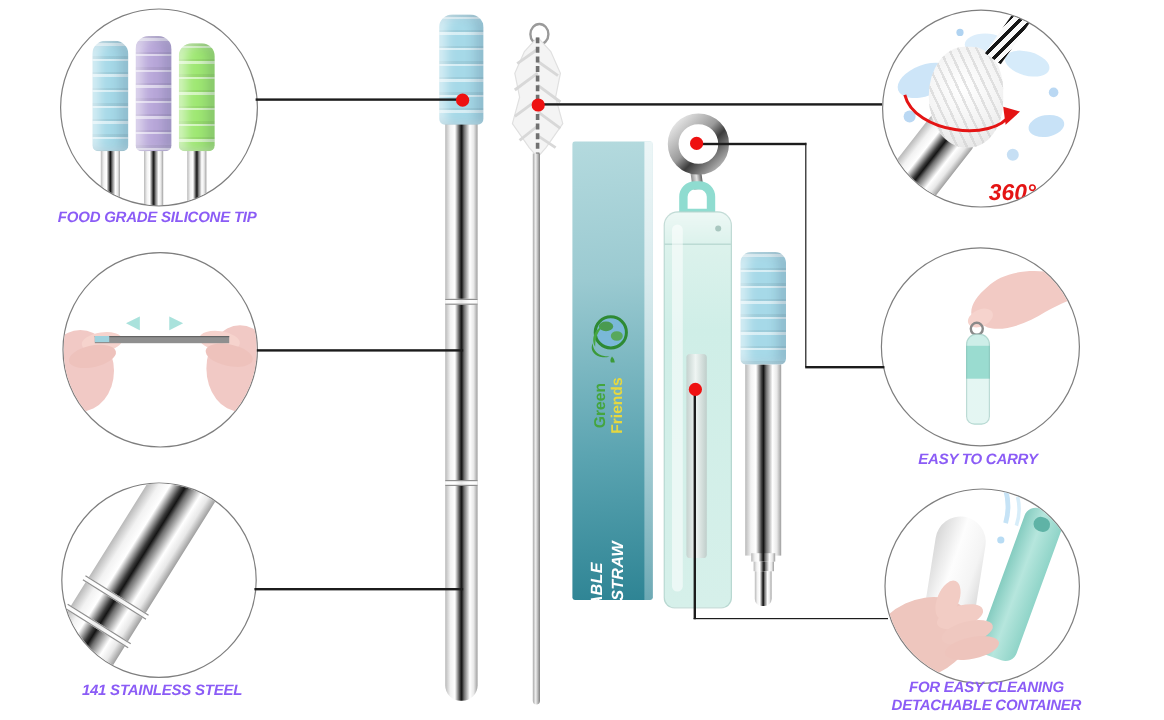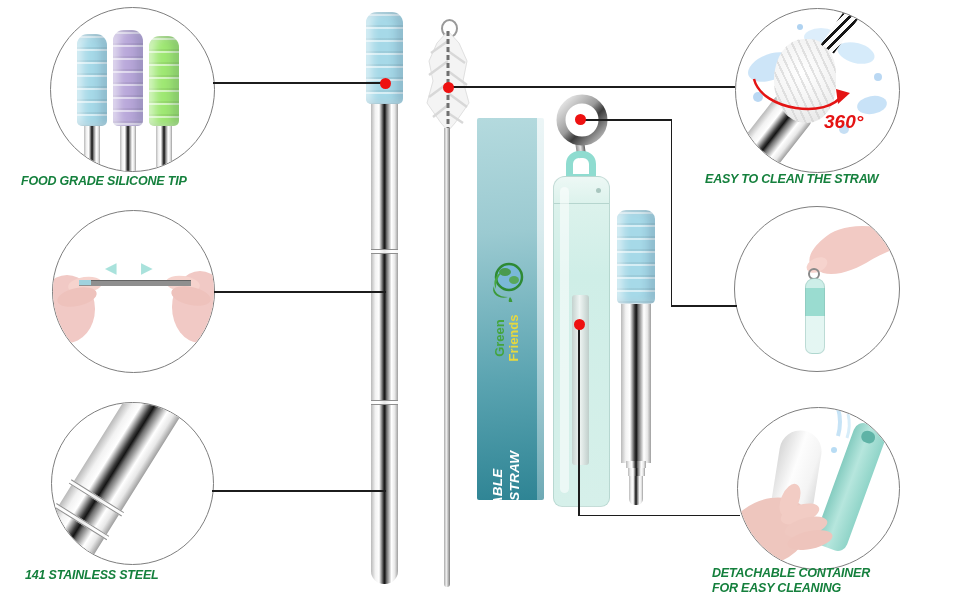--- a/index.html
+++ b/index.html
@@ -4,35 +4,35 @@
 <style>
   html,body{margin:0;padding:0;background:#fff;}
   .canvas{position:relative;width:970px;height:600px;background:#fff;overflow:hidden;
           font-family:"Liberation Sans",sans-serif;}
   .line{position:absolute;background:#1c1c1c;z-index:5;}
   .line.h{height:1.5px;}
   .line.v{width:1.5px;}
   .dot{position:absolute;width:11px;height:11px;border-radius:50%;background:#ee1111;z-index:6;}
   .circle{position:absolute;border:1.3px solid #7e7e7e;border-radius:50%;overflow:hidden;
           background:#fff;z-index:2;}
-  .callout-label{position:absolute;width:220px;text-align:left;color:#15803d;
+  .callout-label{position:absolute;width:220px;text-align:center;color:#8b5cf6;
           font:italic 700 12.5px/15px "Liberation Sans",sans-serif;letter-spacing:-0.2px;z-index:4;}
   .chrome{background:linear-gradient(90deg,#b9b9b9 0%,#f2f2f2 16%,#ffffff 30%,#3a3a3a 46%,#141414 51%,#6e6e6e 58%,#ffffff 76%,#e8e8e8 88%,#9e9e9e 100%);}
   .ridged{background-image:repeating-linear-gradient(180deg,rgba(0,0,0,0.06) 0 2px,rgba(255,255,255,0.55) 2px 4px,rgba(255,255,255,0) 4px 13px);
           box-shadow:inset -7px 0 9px rgba(20,40,70,.16),inset 6px 0 9px rgba(255,255,255,.55);}
   .tip-blue{background-color:#a6d9e8;}
   .tip-purple{background-color:#b9a8da;}
   .tip-green{background-color:#9fe873;}
   .abs{position:absolute;}
   .vtext{transform:rotate(-90deg);white-space:nowrap;text-align:center;}
   .flexc{display:flex;align-items:center;justify-content:center;}
   .brand-line1{font:700 13px/14px "Liberation Sans",sans-serif;color:#44a53e;}
   .brand-line2{font:700 13px/14px "Liberation Sans",sans-serif;color:#e6d83f;}
   .box-title{font:italic 700 13.5px/16.5px "Liberation Sans",sans-serif;color:#ffffff;letter-spacing:.2px;}
-  .badge-360{position:absolute;font:italic 700 19px "Liberation Sans",sans-serif;color:#e41414;}
+  .badge-360{position:absolute;font:italic 700 19px "Liberation Sans",sans-serif;color:#e41414;margin-top:40px;}
   .arrow{position:absolute;font-size:15px;color:#a9e2dc;}
   .joint{position:absolute;height:3px;background:rgba(255,255,255,.9);
          border-top:1px solid #8f8f8f;border-bottom:1px solid #8f8f8f;}
 </style>
 </head>
 <body>
 
 <div class="canvas">
 
   <div class="line h" style="left:213px;top:82px;width:172px"></div>
@@ -130,24 +130,24 @@
       <ellipse cx="30" cy="124" rx="44" ry="32" fill="#eec6be" transform="rotate(-25 30 124)"></ellipse>
       <ellipse cx="52" cy="92" rx="9" ry="17" fill="#f2ccc4" transform="rotate(22 52 92)"></ellipse>
       <ellipse cx="62" cy="106" rx="20" ry="9" fill="#f2ccc4" transform="rotate(-18 62 106)"></ellipse>
       <ellipse cx="68" cy="119" rx="22" ry="9" fill="#efc8c0" transform="rotate(-15 68 119)"></ellipse>
       <ellipse cx="72" cy="132" rx="23" ry="9" fill="#eec4bc" transform="rotate(-12 72 132)"></ellipse>
     </svg>
   </div>
 
   <div class="callout-label" style="left:21px;top:174px">FOOD GRADE SILICONE TIP</div>
   <div class="callout-label" style="left:25px;top:568px">141 STAINLESS STEEL</div>
-  <div class="callout-label" style="left:705px;top:172px">EASY TO CLEAN THE STRAW</div>
+  <div class="callout-label" style="left:705px;top:376px">EASY TO CARRY</div>
   <div class="callout-label" style="left:712px;top:566px">
+    <div>FOR EASY CLEANING</div>
     <div>DETACHABLE CONTAINER</div>
-    <div>FOR EASY CLEANING</div>
   </div>
 
   <div class="abs chrome" style="left:371px;top:100px;width:27px;height:484px;border-radius:0 0 13px 13px;z-index:3">
     <div class="joint" style="left:0;top:149px;width:27px"></div>
     <div class="joint" style="left:0;top:300px;width:27px"></div>
   </div>
   <div class="abs ridged tip-blue" style="left:366px;top:12px;width:37px;height:92px;border-radius:11px 11px 5px 5px;z-index:3"></div>
 
   <div class="abs" style="left:441px;top:19px;width:13px;height:15px;border:2px solid #9a9a9a;border-radius:50%;z-index:3"></div>
   <svg class="abs" style="left:425px;top:31px;z-index:3" width="46" height="100">

